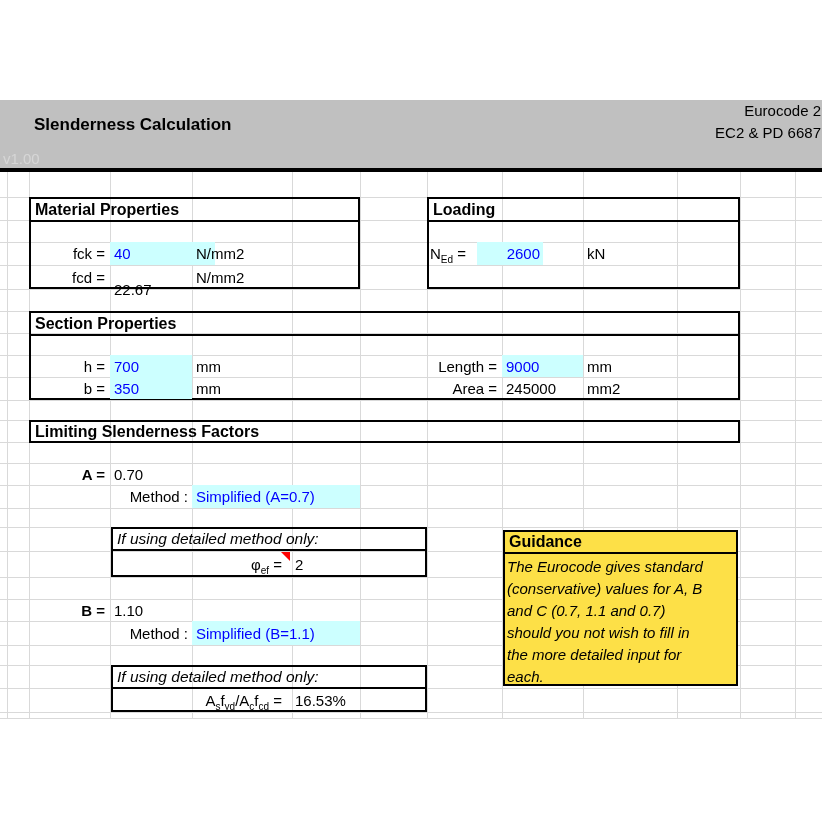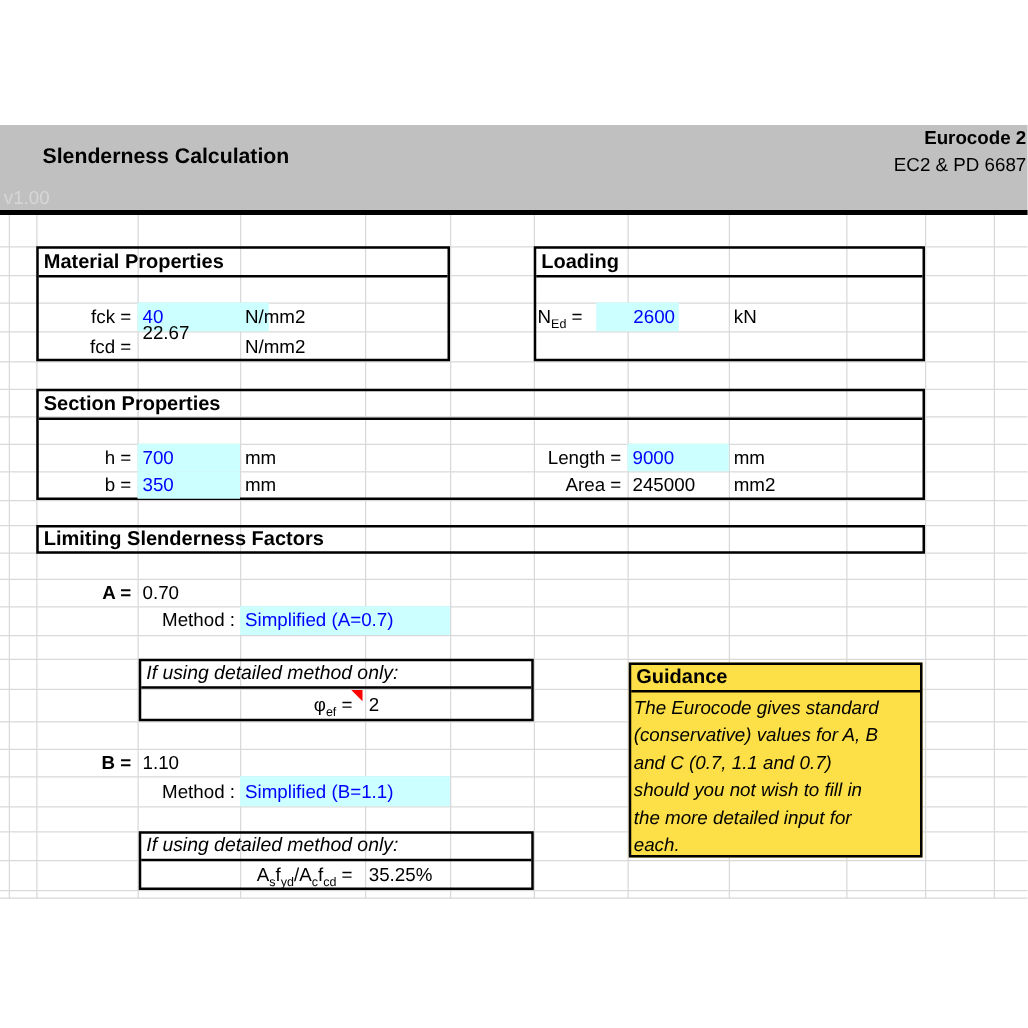--- a/index.html
+++ b/index.html
@@ -42,21 +42,21 @@
   
   .gline { position:absolute; left:507px; width:230px; height:22px; display:flex;
            align-items:center; font-style:italic; white-space:nowrap; }
 </style>
 </head>
 <body>
 
 <div class="abs" id="banner">
   <div class="abs" id="title">Slenderness Calculation</div>
   <div class="abs" id="version">v1.00</div>
-  <div class="abs hdr-r" style="top:2px;  font-weight:bold;">Eurocode 2</div>
+  <div class="abs hdr-r" style="top:2px;  font-weight:normal;">Eurocode 2</div>
   <div class="abs hdr-r" style="top:24px;">EC2 &amp; PD 6687</div>
 </div>
 
 <div class="abs" id="grid">
     <div class="gl glh" style="top: 25px;"></div>
     <div class="gl glh" style="top: 48px;"></div>
     <div class="gl glh" style="top: 70px;"></div>
     <div class="gl glh" style="top: 93px;"></div>
     <div class="gl glh" style="top: 117px;"></div>
     <div class="gl glh" style="top: 139px;"></div>
@@ -93,21 +93,21 @@
     <div class="gl glv" style="left: 795px;"></div>
   </div>
 
 <div class="box" style="left:29px; top:197px; width:331px; height:92px;">
   <div class="bhead">Material Properties</div>
 </div>
 <div class="cell r" style="left:29px; top:242px; width:79px;">fck =</div>
 <div class="cell cyan l blue" style="left:110px; top:242px; width:105px;">40</div>
 <div class="cell" style="left:196px; top:242px; width:80px;">N/mm2</div>
 <div class="cell r" style="left:29px; top:266px; width:79px;">fcd =</div>
-<div class="cell l" style="left:110px; top:255px; width:82px;">22.67</div>
+<div class="cell l" style="left:110px; top:278px; width:82px;">22.67</div>
 <div class="cell" style="left:196px; top:266px; width:80px;">N/mm2</div>
 
 <div class="box" style="left:427px; top:197px; width:313px; height:92px;">
   <div class="bhead">Loading</div>
 </div>
 <div class="cell" style="left:430px; top:242px; width:70px;text-align:right;">
     <span><span>N</span><sub>Ed</sub><span> =</span></span>
   </div>
 <div class="cell cyan r blue" style="left:477px; top:242px; width:66px;">2600</div>
 <div class="cell" style="left:587px; top:242px; width:60px;">kN</div>
@@ -150,21 +150,21 @@
 <div class="cell l" style="left:110px; top:599px; width:82px; height:22px;">1.10</div>
 <div class="cell r" style="left:110px; top:621px; width:82px; height:24px; padding-right:4px;">Method :</div>
 <div class="cell cyan l blue" style="left:192px; top:621px; width:168px; height:24px;">Simplified (B=1.1)</div>
 
 <div class="box" style="left:111px; top:665px; width:316px; height:47px;">
   <div class="bhead it" style="height:22px;">If using detailed method only:</div>
 </div>
 <div class="cell r" style="left:140px; top:688px; width:147px; height:24px; padding-right:5px;">
     <span><span>A</span><sub>s</sub><span>f</span><sub>yd</sub><span>/A</span><sub>c</sub><span>f</span><sub>cd</sub><span> =</span></span>
   </div>
-<div class="cell l" style="left:291px; top:688px; width:80px; height:24px;">35.25%</div>
+<div class="cell l" style="left:291px; top:688px; width:80px; height:24px;">16.53%</div>
 
 <div class="box white" style="left:503px; top:530px; width:235px; height:156px;">
   <div class="bhead" style="height:22px;">Guidance</div>
 </div>
 <div class="gline" style="top:555px;">The Eurocode gives standard</div>
 <div class="gline" style="top:577px;">(conservative) values for A, B</div>
 <div class="gline" style="top:599px;">and C (0.7, 1.1 and 0.7)</div>
 <div class="gline" style="top:621px;">should you not wish to fill in</div>
 <div class="gline" style="top:643px;">the more detailed input for</div>
 <div class="gline" style="top:665px;">each.</div>

